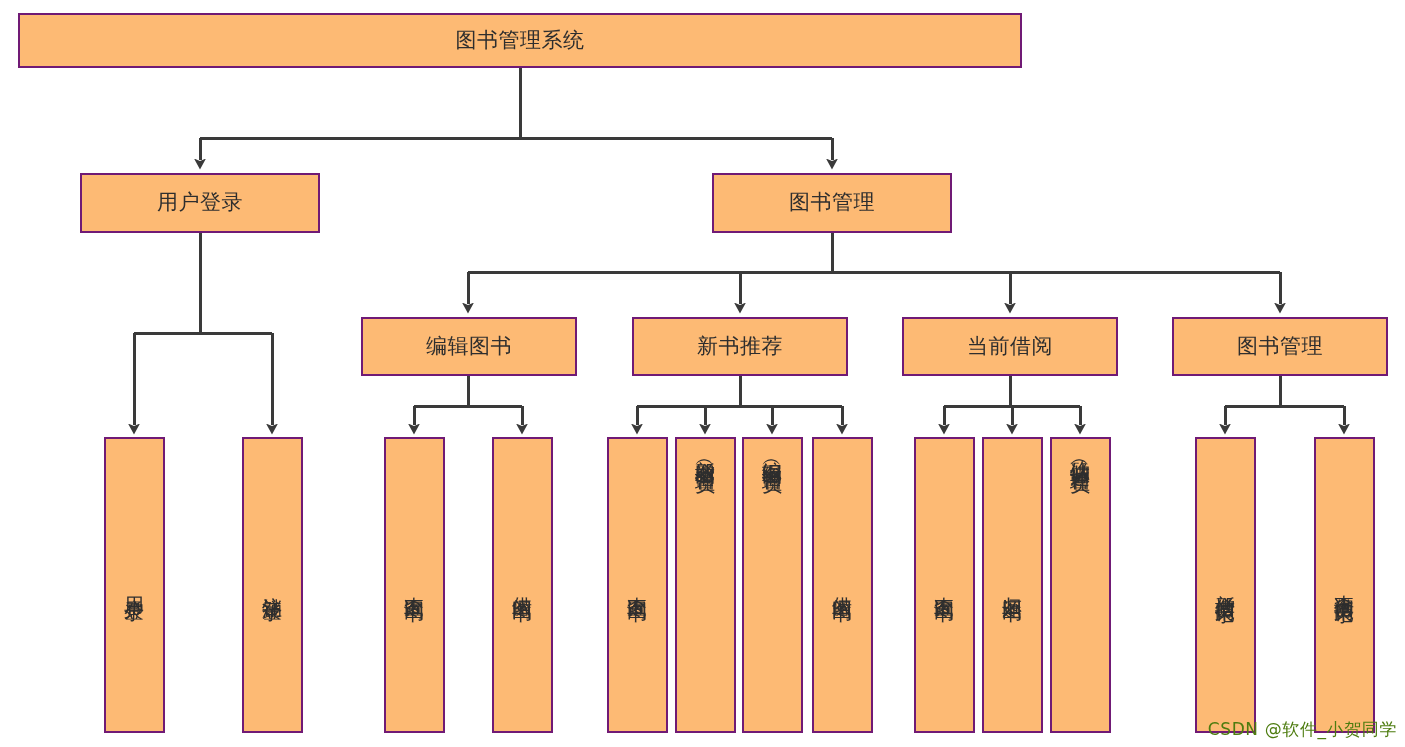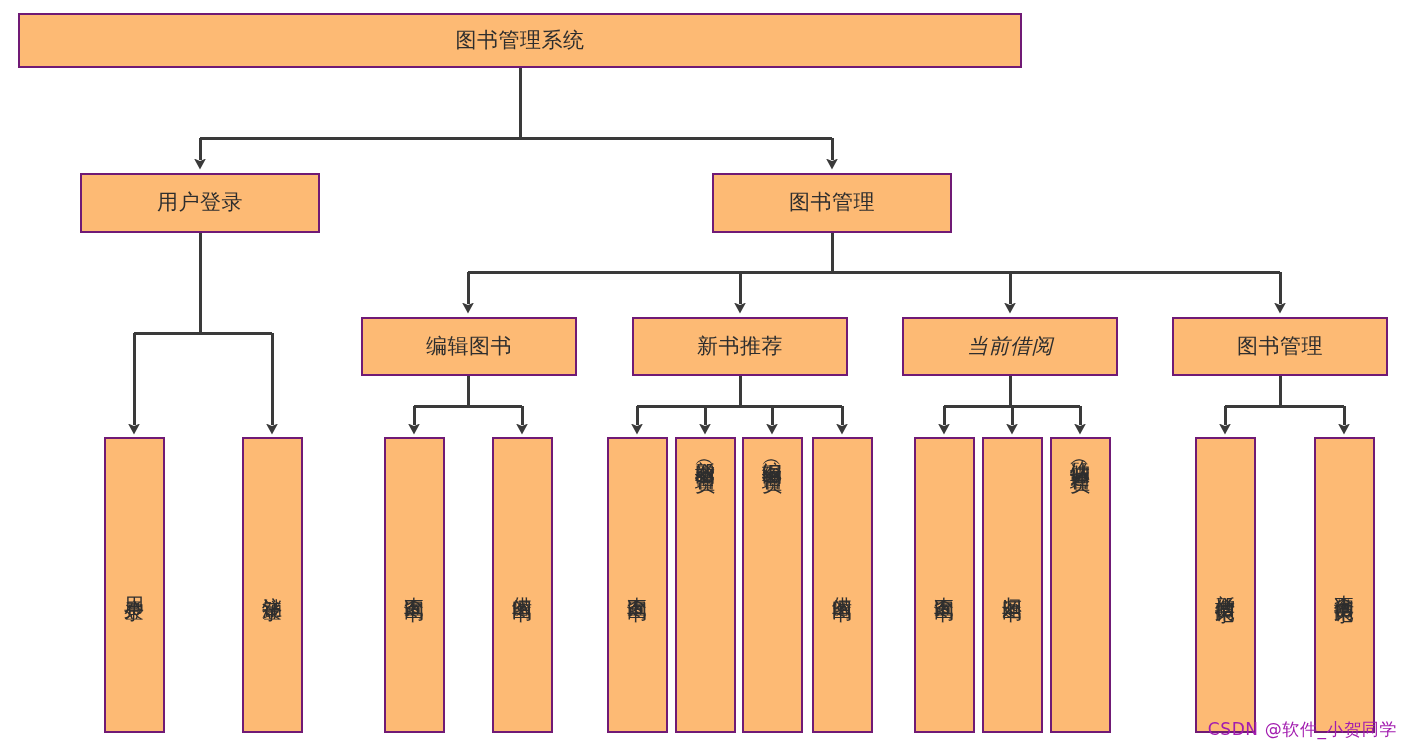--- a/index.html
+++ b/index.html
@@ -55,21 +55,21 @@
     line-height: 1;
   }
   .node-box.vertical.centered {
     align-items: center;
     padding-top: 0;
   }
   #watermark {
     position: absolute;
     right: 8px;
     bottom: 6px;
-    color: #a21caf;
+    color: #4d7c0f;
     font-size: 17px;
     letter-spacing: 0.6px;
     white-space: nowrap;
     pointer-events: none;
   }
 </style>
 </head>
 <body>
 
 <div id="canvas">
@@ -137,21 +137,21 @@
   </div>
 
   <div class="node-box" style="left:361px; top:317px; width:216px; height:59px;">
     <span class="node-label">编辑图书</span>
   </div>
 
   <div class="node-box" style="left:632px; top:317px; width:216px; height:59px;">
     <span class="node-label">新书推荐</span>
   </div>
 
-  <div class="node-box" style="left:902px; top:317px; width:216px; height:59px;font-style:italic;">
+  <div class="node-box" style="left:902px; top:317px; width:216px; height:59px;">
     <span class="node-label">当前借阅</span>
   </div>
 
   <div class="node-box" style="left:1172px; top:317px; width:216px; height:59px;">
     <span class="node-label">图书管理</span>
   </div>
 
   <div class="node-box vertical centered" style="left:104px; top:437px; width:61px; height:296px;">
     <span class="node-label">用户登录</span>
   </div>

